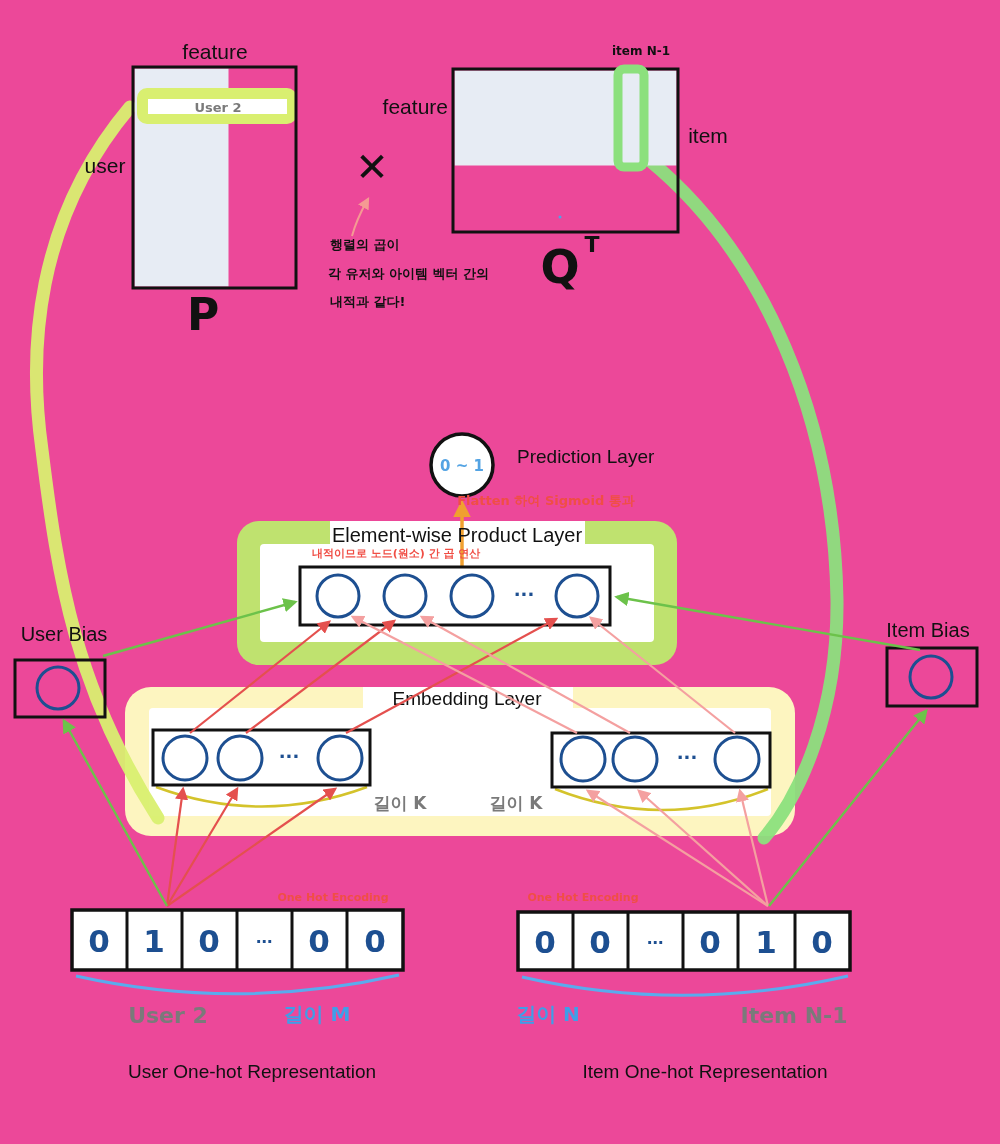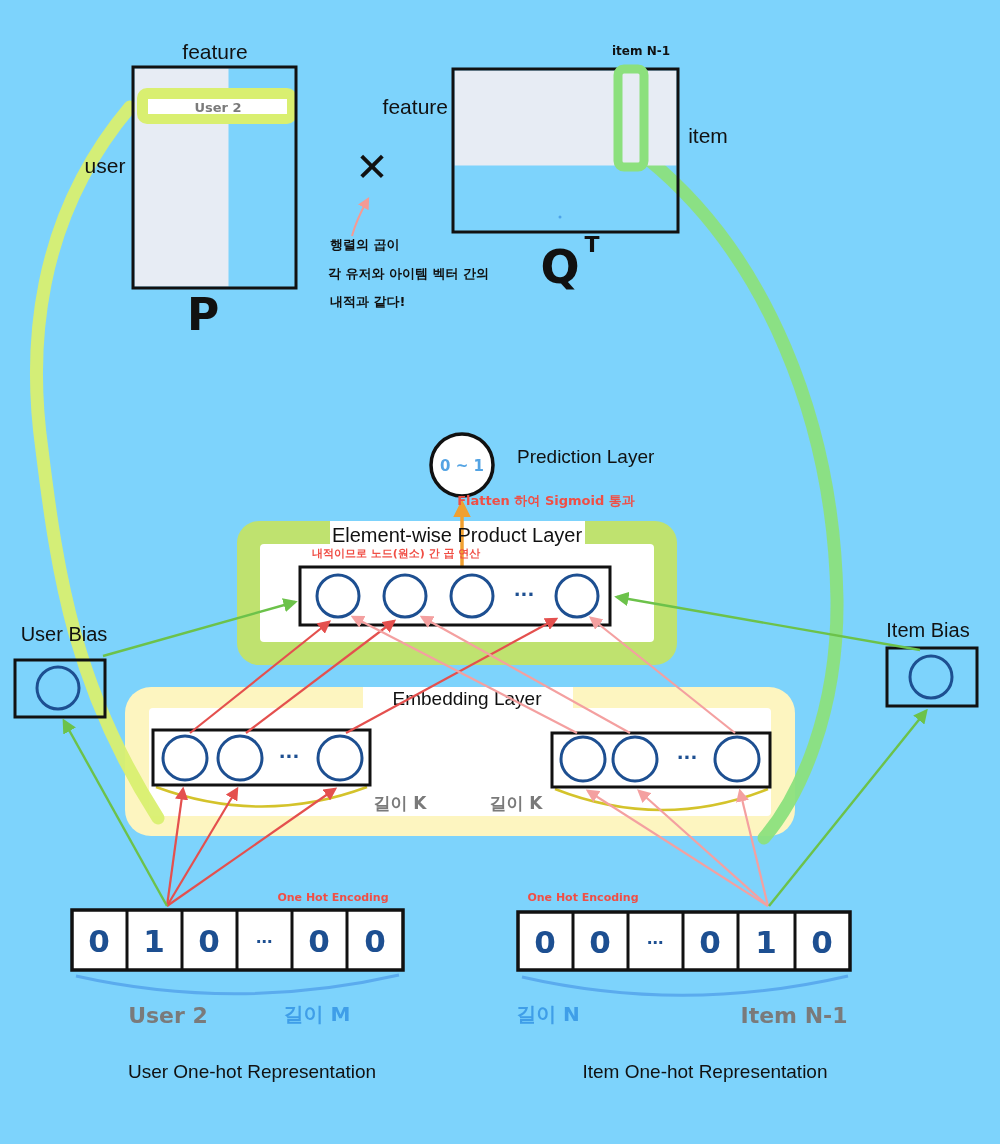--- a/index.html
+++ b/index.html
@@ -1,16 +1,16 @@
 <!DOCTYPE html>
 <html><head>
 <meta charset="utf-8">
 <style>
   html,body{margin:0;padding:0;background:#ffffff;}
-  .canvas{position:relative;width:1000px;height:1144px;background:#7dd3fc;overflow:hidden;}
+  .canvas{position:relative;width:1000px;height:1144px;background:#ec4899;overflow:hidden;}
   svg{position:absolute;left:0;top:0;}
   text{font-family:"Liberation Sans",sans-serif;fill:#111;}
   .print{font-family:"Liberation Sans",sans-serif;}
   .hand{font-family:"DejaVu Sans",sans-serif;font-weight:bold;}
   .gray{fill:#7a7a7a;}
   .blue{fill:#1d4f91;}
   .skyblue{fill:#3f9ee8;}
   .redtxt{fill:#f04e45;}
   .valblue{fill:#53a3e3;}
 </style>

